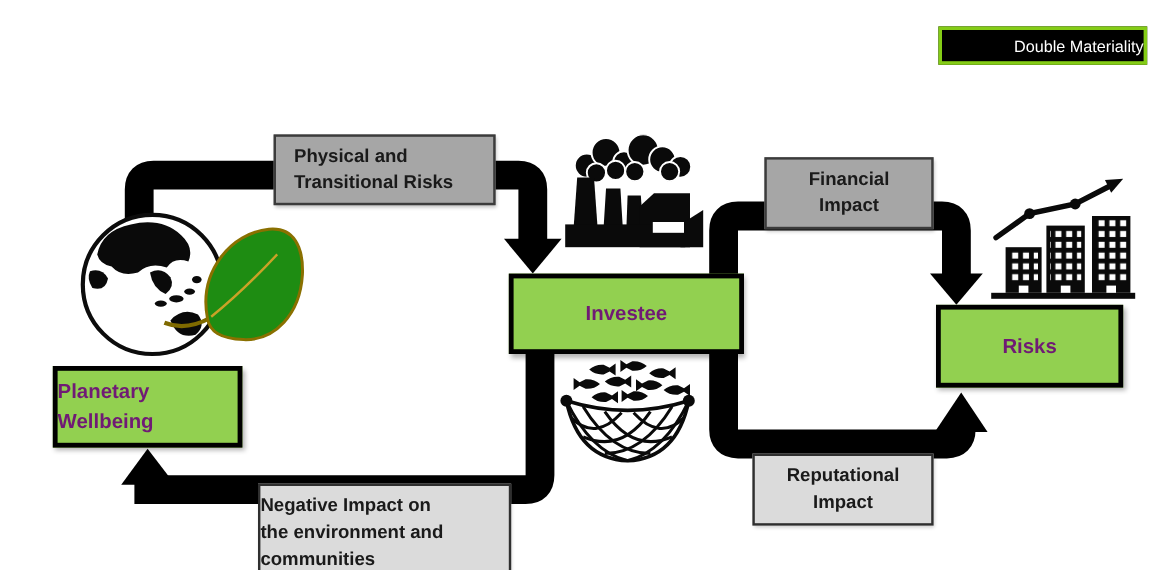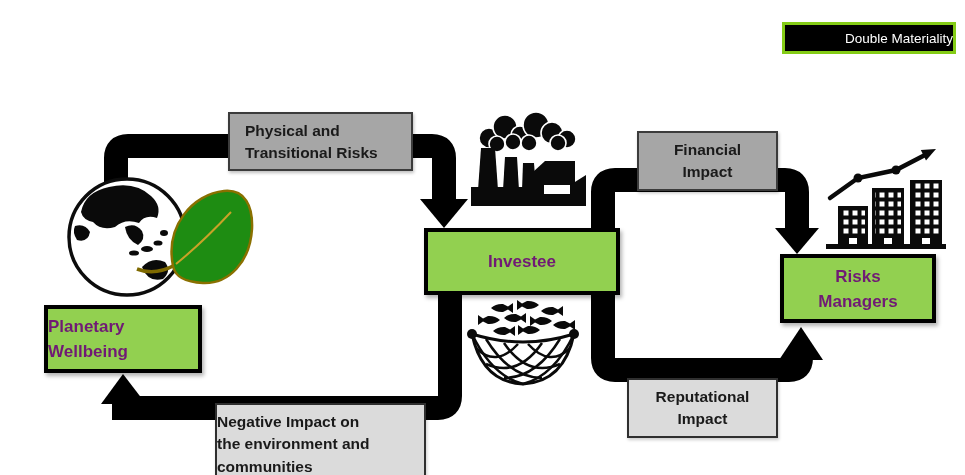--- a/index.html
+++ b/index.html
@@ -71,21 +71,20 @@
     <span>Financial</span>
     <span>Impact</span>
   </div>
 
   <div class="box green" id="box-investee">
     <span>Investee</span>
   </div>
 
   <div class="box green" id="box-asset">
     <span>Risks</span>
-    <span>Managers</span>
   </div>
 
   <div class="box lightgray" id="box-reputational">
     <span>Reputational</span>
     <span>Impact</span>
   </div>
 
   <div class="box lightgray" id="box-negative">
     <span>Negative Impact on</span>
     <span>the environment and</span>

